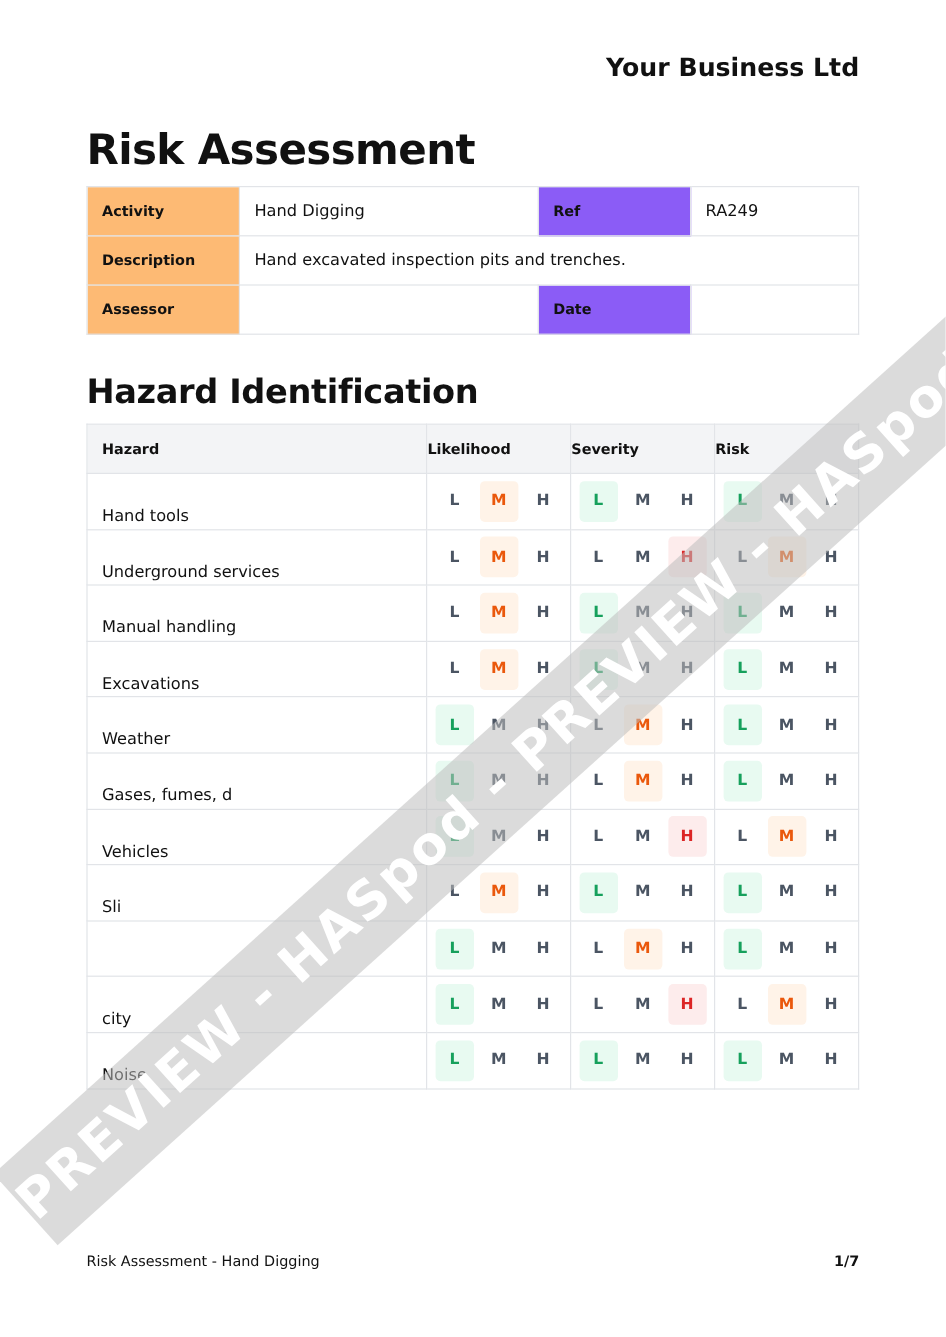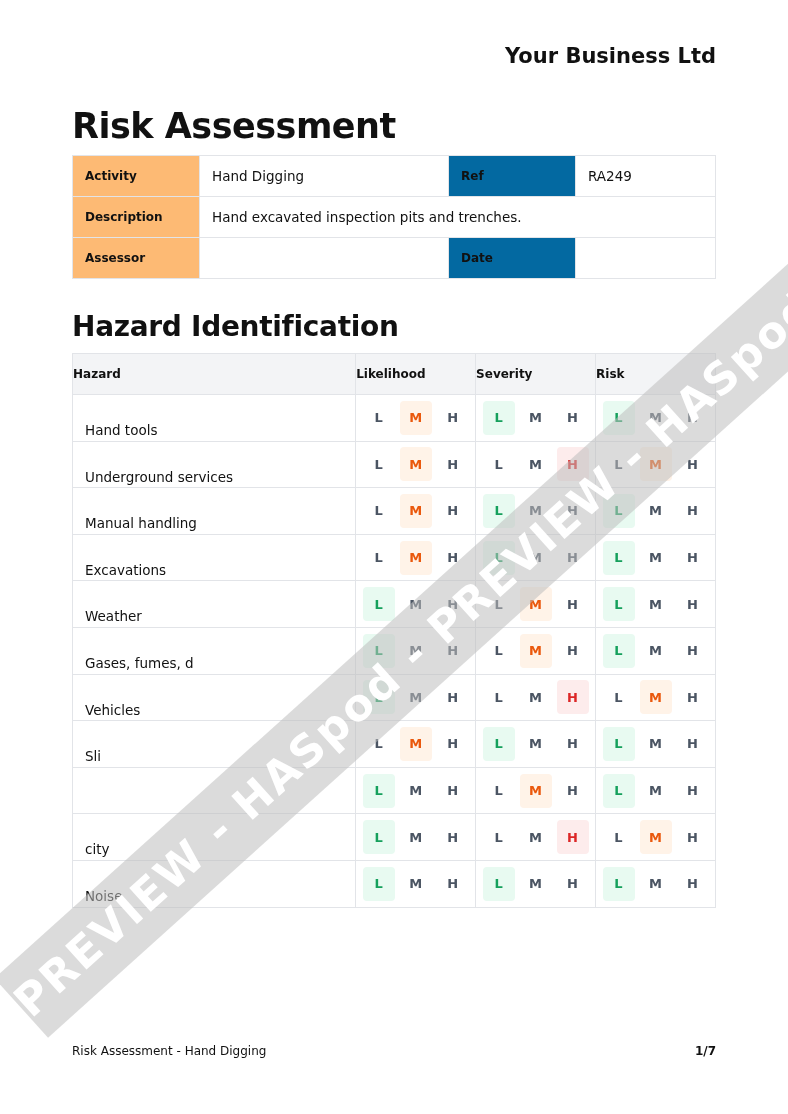--- a/index.html
+++ b/index.html
@@ -6,24 +6,24 @@
   html, body { width: 788px; height: 1114px; background: #fff; overflow: hidden; }
   body { font-family: "DejaVu Sans", sans-serif; color: #111; position: relative; }
   .company { position: absolute; right: 72px; top: 44px; font-size: 21px; font-weight: bold; }
   .title { position: absolute; left: 72px; top: 106px; font-size: 35px; font-weight: bold; letter-spacing: -0.5px; }
   .h2 { position: absolute; left: 72px; top: 310px; font-size: 28px; font-weight: bold; letter-spacing: -0.3px; }
   table { border-collapse: collapse; position: absolute; left: 72px; width: 644px; }
   td, th { border: 1.5px solid #e2e4e8; font-size: 13.5px; }
   .info { top: 155px; }
   .info td { height: 41px; padding: 0 12px; }
   .info .lbl { background: #fdba74; font-weight: bold; font-size: 12px; width: 127px; }
-  .info .lbl2 { background: #0369a1; font-weight: bold; font-size: 12px; width: 127px; }
+  .info .lbl2 { background: #8b5cf6; font-weight: bold; font-size: 12px; width: 127px; }
   .haz { top: 353px; }
   .haz th { background: #f3f4f6; height: 41px; font-size: 12px; font-weight: bold; text-align: left; }
-  .haz th.hz { text-align: left; }
+  .haz th.hz { text-align: left; padding-left: 12px; }
   .haz td { height: 46.6px; }
   .haz td.name { padding-left: 12px; vertical-align: top; padding-top: 27px; width: 284px; }
   .haz td.lvl { width: 120px; }
   .opts { display: flex; justify-content: space-around; align-items: center; padding: 0 4px; }
   .opt { width: 32px; height: 34px; display: flex; align-items: center; justify-content: center; font-size: 13px; font-weight: bold; color: #4b5563; border-radius: 4px; }
   .opt.sel-L { background: #e8faf1; color: #16a05c; }
   .opt.sel-M { background: #fff3e8; color: #ea580c; }
   .opt.sel-H { background: #fdecec; color: #dc2626; }
   .footer-l { position: absolute; left: 72px; top: 1044px; font-size: 12px; }
   .footer-r { position: absolute; right: 72px; top: 1044px; font-size: 12px; font-weight: bold; }

